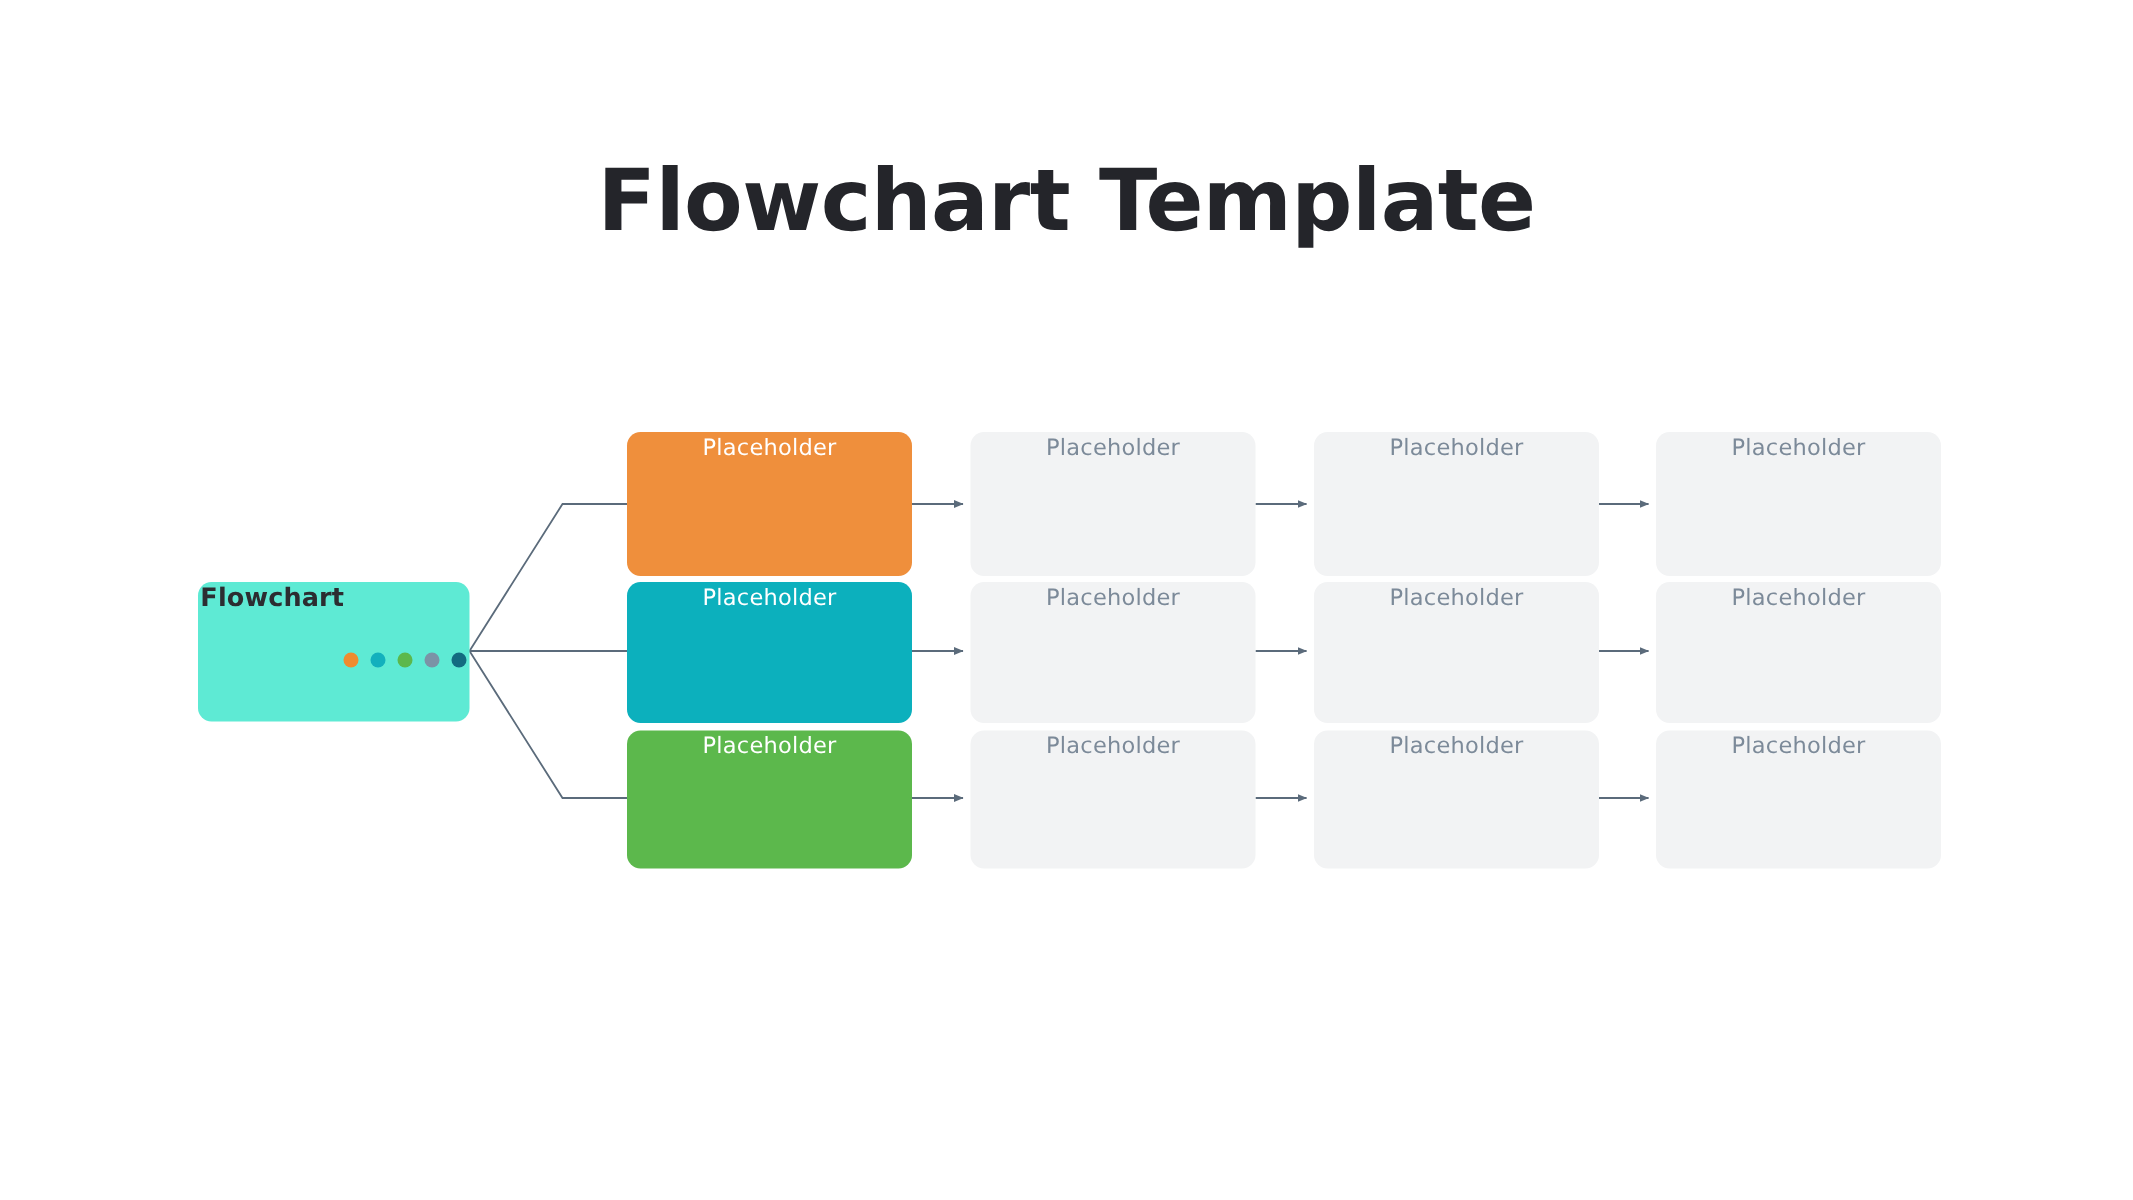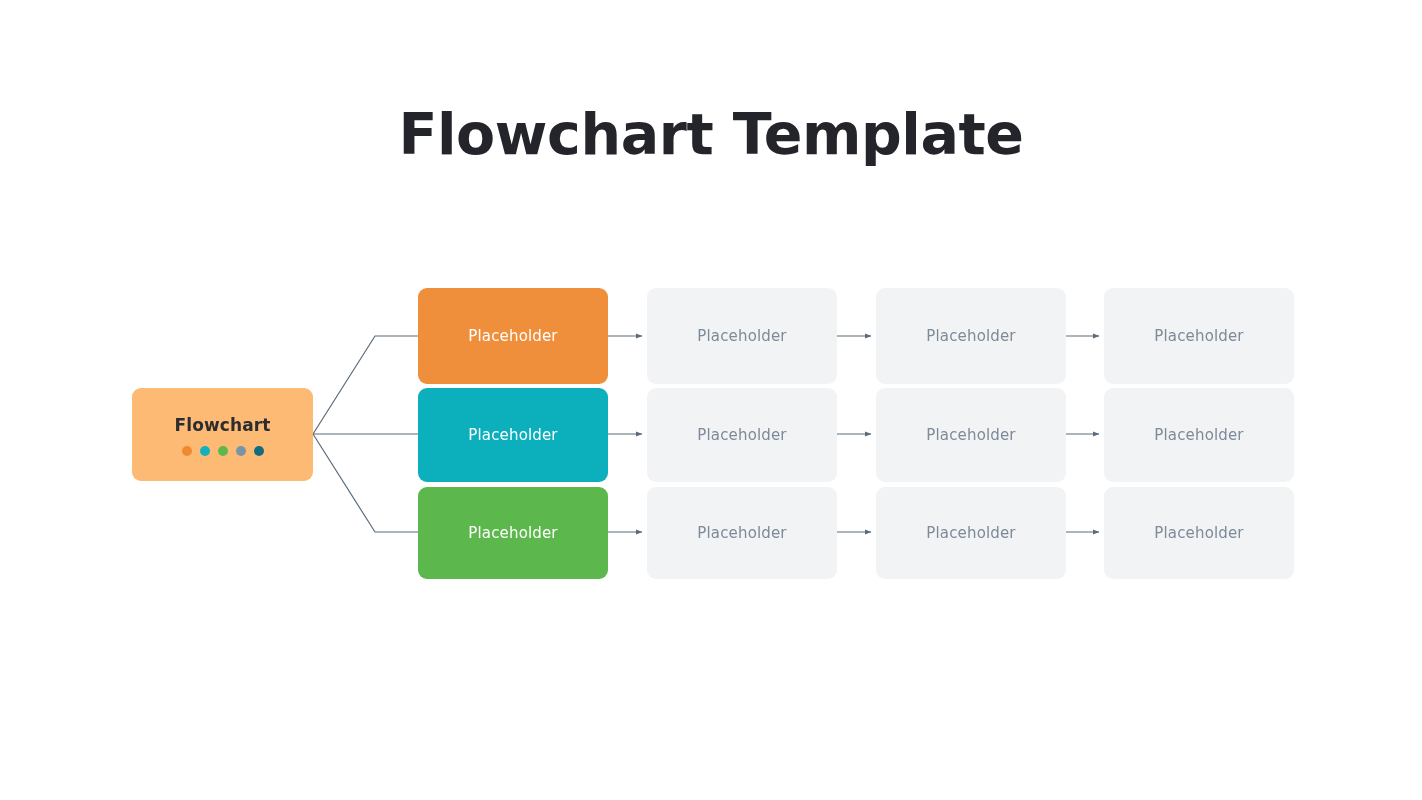--- a/index.html
+++ b/index.html
@@ -54,25 +54,24 @@
     pointer-events: none;
   }
 
   
   #root-node {
     position: absolute;
     left: 132px;
     top: 388px;
     width: 181px;
     height: 93px;
-    background: #fdba74;
+    background: #5eead4;
     border-radius: 9px;
     display: flex;
-    flex-direction: column;
-    align-items: center;
+    flex-direction: row;
     justify-content: center;
   }
   #root-node .root-label {
     font-size: 17px;
     font-weight: 600;
     letter-spacing: 0.1px;
     color: #2c2d31;
     font-family: "DejaVu Sans", sans-serif;
     line-height: 22px;
   }
@@ -86,21 +85,21 @@
     width: 10px;
     height: 10px;
     border-radius: 50%;
   }
 
   
   .node-box {
     position: absolute;
     border-radius: 9px;
     display: flex;
-    align-items: center;
+    align-items: flex-start;
     justify-content: center;
     box-sizing: border-box;
   }
   .node-box .node-label {
     font-size: 15px;
     font-weight: 400;
     letter-spacing: 0.15px;
     line-height: 20px;
     font-family: "DejaVu Sans", sans-serif;
   }

